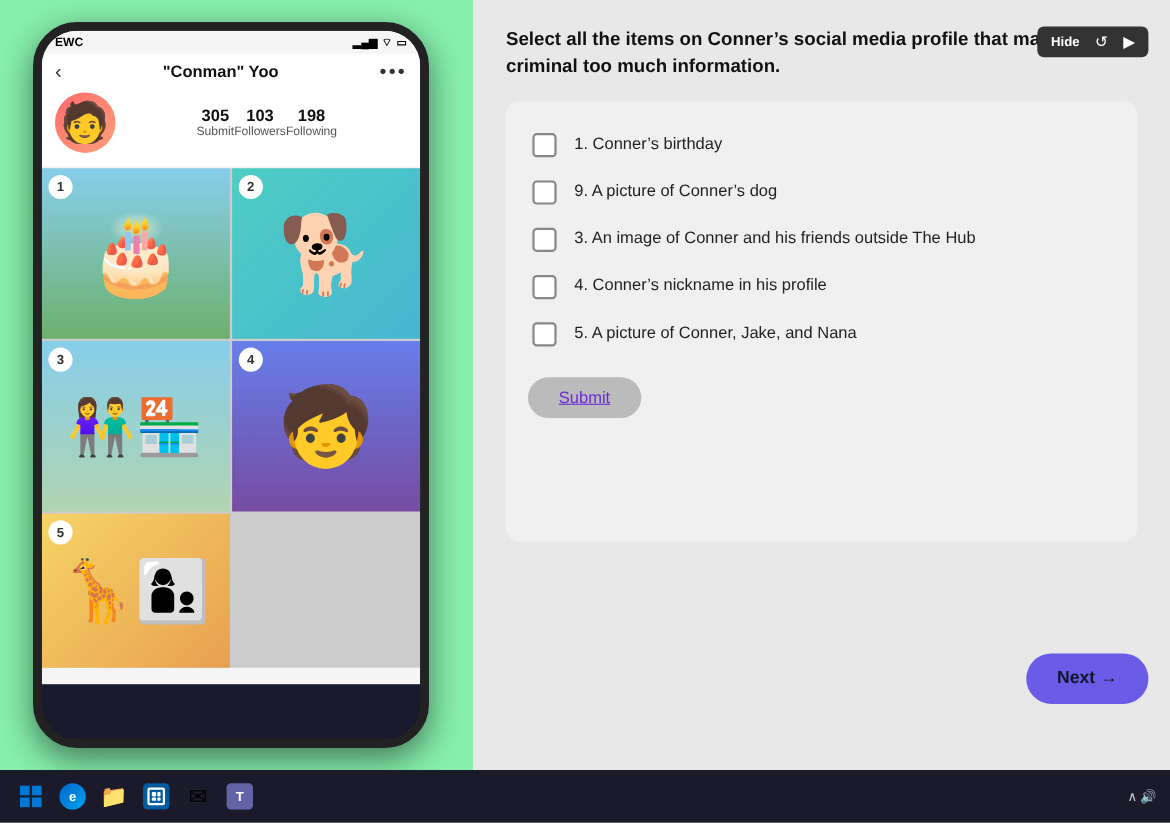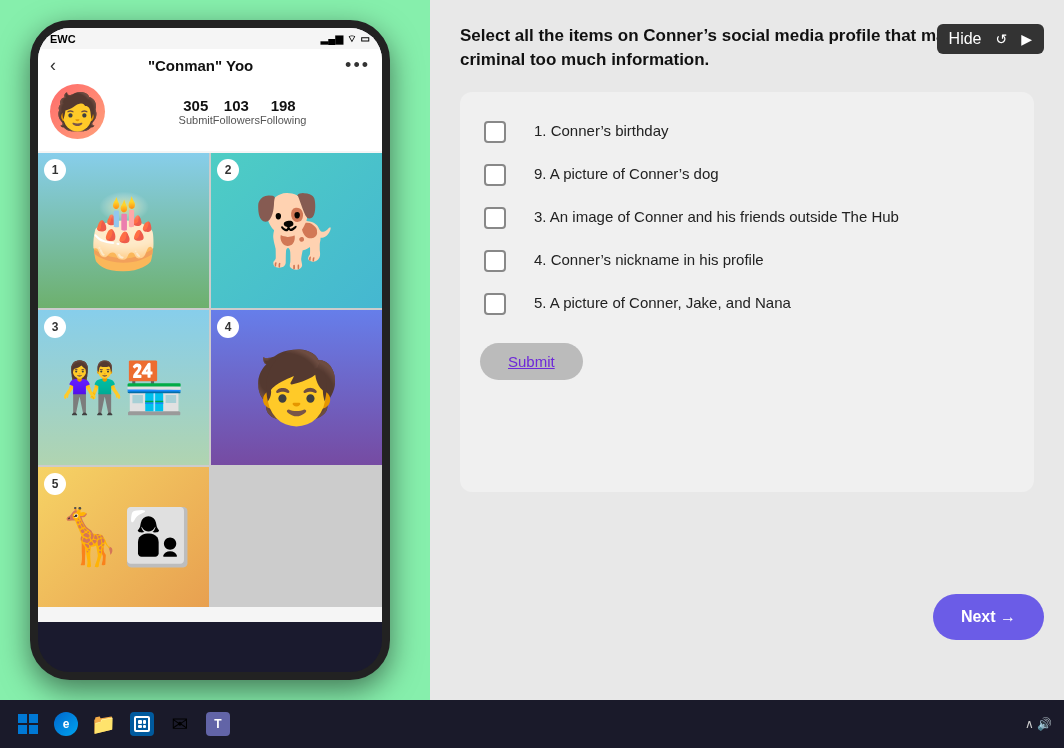--- a/index.html
+++ b/index.html
@@ -235,40 +235,40 @@
 
     .media-btn {
       color: white;
       font-size: 14px;
       cursor: pointer;
       padding: 2px 4px;
     }
 
     .hide-label {
       color: white;
-      font-size: 16px;
-      font-weight: normal;
+      font-size: 12px;
+      font-weight: bold;
     }
 
     
     .answers-box {
       background: #f0f0f0;
       border-radius: 12px;
       padding: 20px 20px;
       flex: 1;
       display: flex;
       flex-direction: column;
       gap: 4px;
       max-height: 400px;
     }
 
     .answer-item {
       display: flex;
       align-items: flex-start;
-      gap: 28px;
+      gap: 16px;
       padding: 8px 4px;
       cursor: pointer;
     }
 
     .checkbox {
       width: 22px;
       height: 22px;
       border: 2px solid #888;
       border-radius: 4px;
       background: white;
@@ -298,21 +298,21 @@
       margin-top: 16px;
       text-decoration: underline;
     }
 
     
     .next-btn {
       position: absolute;
       bottom: 60px;
       right: 20px;
       background: #6B5CE7;
-      color: #ffffff;
+      color: #0f172a;
       border: none;
       border-radius: 25px;
       padding: 14px 28px;
       font-size: 16px;
       font-weight: bold;
       cursor: pointer;
       display: flex;
       align-items: center;
       gap: 8px;
     }

